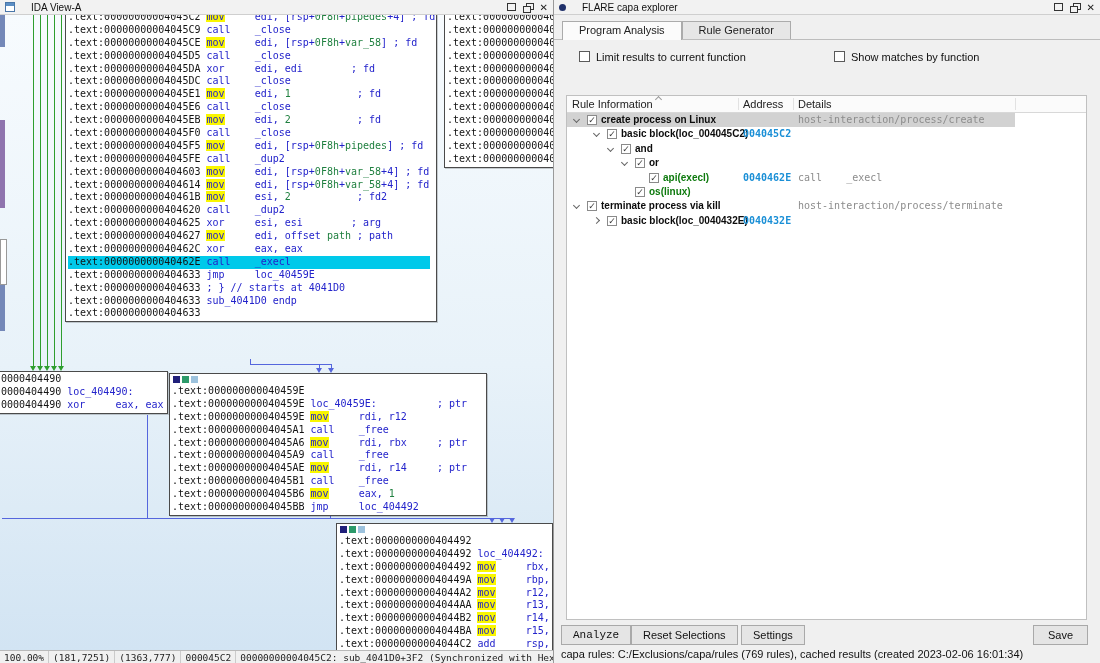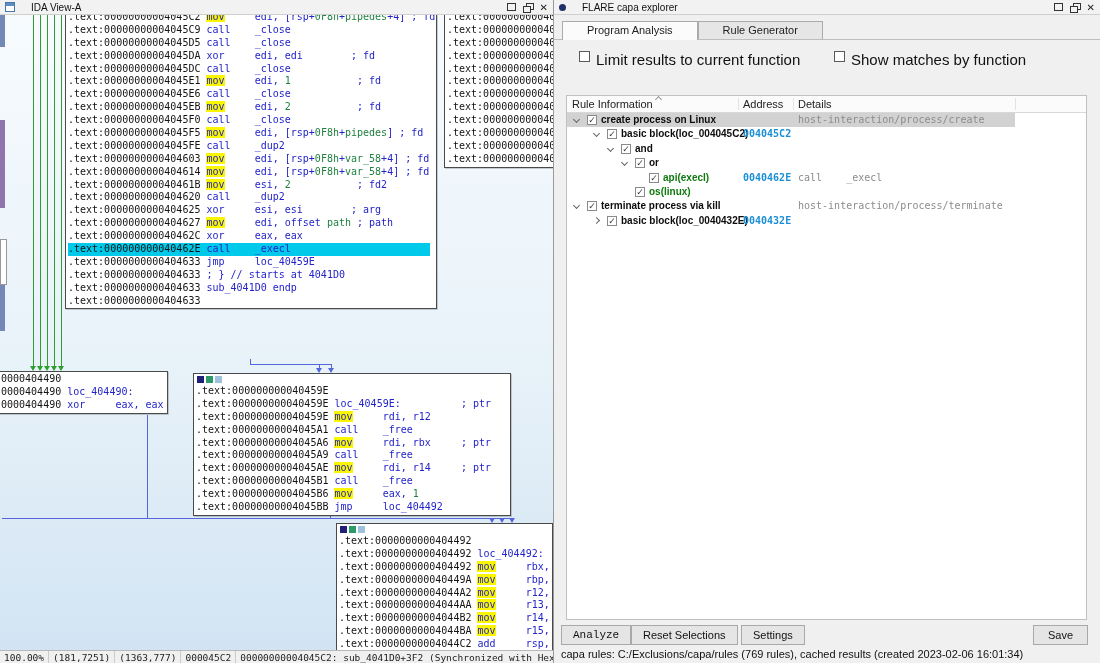--- a/index.html
+++ b/index.html
@@ -54,26 +54,26 @@
                 border-top:1px solid #b9b9b9; display:flex; align-items:stretch;
                 font:9.5px "DejaVu Sans Mono", monospace; color:#222; }
   .seg { padding:0 4px; border-right:1px solid #cbcbcb; display:flex; align-items:center; white-space:pre; }
 
   
   .panel-right { position:absolute; left:553px; top:0; width:547px; height:663px; background:#f0f0f0;
                  border-left:1px solid #9a9a9a; }
   .capa-icon { width:7px; height:7px; border-radius:50%; background:#20306a; }
 
   .tabs { position:absolute; left:8px; top:21px; height:18px; display:flex; z-index:2; }
-  .tab { padding:2px 24px 0; font-size:11px; color:#222; border:1px solid #ababab; border-bottom:none; background:#e6e6e6; }
+  .tab { padding:2px 16px 0; font-size:11px; color:#222; border:1px solid #ababab; border-bottom:none; background:#e6e6e6; }
   .tab.active { background:#fbfbfb; height:19px; }
   .tabline { position:absolute; left:0; right:0; top:39px; border-top:1px solid #bdbdbd; }
 
   .cbx { position:absolute; width:11px; height:11px; border:1px solid #5a5a5a; background:#fff; }
-  .cblabel { position:absolute; font-size:15px; color:#111; }
+  .cblabel { position:absolute; font-size:11px; color:#111; }
 
   .search { position:absolute; left:12px; right:13px; top:73px; height:17px; border:1px solid #7a7a7a;
             background:#fff; font-size:11px; font-family:"Liberation Sans",sans-serif; padding:1px 3px; }
 
   .rtable { position:absolute; left:12px; right:13px; top:95px; bottom:43px; background:#fff; border:1px solid #c0c0c0; }
   .thead { position:relative; height:17px; background:#fbfbfb; border-bottom:1px solid #d8d8d8;
            font-size:11px; color:#222; }
   .th { position:absolute; top:2px; white-space:nowrap; }
   .cdiv { position:absolute; top:2px; bottom:2px; width:1px; background:#e2e2e2; }
   .chv { position:absolute; width:5px; height:5px; border-right:1.4px solid #666; border-bottom:1.4px solid #666; }
@@ -138,20 +138,21 @@
       <div class="edge-v ebl" style="left:147px;top:400px;height:103px;"></div>
       <div class="edge-h ebl" style="left:2px;top:503px;width:511px;"></div>
       <div class="edge-v ebl" style="left:330px;top:500px;height:3px;"></div>
       <div class="arr b" style="left:489px;top:503px;"></div>
       <div class="arr b" style="left:499px;top:503px;"></div>
       <div class="arr b" style="left:509px;top:503px;"></div>
 
       <div id="bb-main" class="bb" style="left:65px;top:-6px;width:372px;">
           <div class="dline"><span class="tk-a">.text:00000000004045C2 </span><span class="tk-h">mov</span><span class="tk-k">     edi, [rsp+</span><span class="tk-g">0F8h</span><span class="tk-k">+</span><span class="tk-g">pipedes</span><span class="tk-k">+4] ; fd</span></div>
           <div class="dline"><span class="tk-a">.text:00000000004045C9 </span><span class="tk-k">call    _close</span></div>
+          <div class="dline"><span class="tk-a">.text:00000000004045CE </span><span class="tk-h">mov</span><span class="tk-k">     edi, [rsp+</span><span class="tk-g">0F8h</span><span class="tk-k">+</span><span class="tk-g">var_58</span><span class="tk-k">] ; fd</span></div>
           <div class="dline"><span class="tk-a">.text:00000000004045D5 </span><span class="tk-k">call    _close</span></div>
           <div class="dline"><span class="tk-a">.text:00000000004045DA </span><span class="tk-k">xor     edi, edi        ; fd</span></div>
           <div class="dline"><span class="tk-a">.text:00000000004045DC </span><span class="tk-k">call    _close</span></div>
           <div class="dline"><span class="tk-a">.text:00000000004045E1 </span><span class="tk-h">mov</span><span class="tk-k">     edi, </span><span class="tk-g">1</span><span class="tk-k">           ; fd</span></div>
           <div class="dline"><span class="tk-a">.text:00000000004045E6 </span><span class="tk-k">call    _close</span></div>
           <div class="dline"><span class="tk-a">.text:00000000004045EB </span><span class="tk-h">mov</span><span class="tk-k">     edi, </span><span class="tk-g">2</span><span class="tk-k">           ; fd</span></div>
           <div class="dline"><span class="tk-a">.text:00000000004045F0 </span><span class="tk-k">call    _close</span></div>
           <div class="dline"><span class="tk-a">.text:00000000004045F5 </span><span class="tk-h">mov</span><span class="tk-k">     edi, [rsp+</span><span class="tk-g">0F8h</span><span class="tk-k">+</span><span class="tk-g">pipedes</span><span class="tk-k">] ; fd</span></div>
           <div class="dline"><span class="tk-a">.text:00000000004045FE </span><span class="tk-k">call    _dup2</span></div>
           <div class="dline"><span class="tk-a">.text:0000000000404603 </span><span class="tk-h">mov</span><span class="tk-k">     edi, [rsp+</span><span class="tk-g">0F8h</span><span class="tk-k">+</span><span class="tk-g">var_58</span><span class="tk-k">+4] ; fd</span></div>
@@ -179,21 +180,21 @@
           <div class="dline"><span class="tk-a">.text:000000000040</span></div>
           <div class="dline"><span class="tk-a">.text:000000000040</span></div>
           <div class="dline"><span class="tk-a">.text:000000000040</span></div>
           <div class="dline"><span class="tk-a">.text:000000000040</span></div>
         </div>
       <div id="bb-404490" class="bb" style="left:-2px;top:356px;width:170px;">
           <div class="dline"><span class="tk-a">0000404490</span></div>
           <div class="dline"><span class="tk-a">0000404490 </span><span class="tk-k">loc_404490:</span></div>
           <div class="dline"><span class="tk-a">0000404490 </span><span class="tk-k">xor     eax, eax</span></div>
         </div>
-      <div id="bb-40459E" class="bb" style="left:169px;top:358px;width:318px;margin-left:24px;">
+      <div id="bb-40459E" class="bb" style="left:169px;top:358px;width:318px;">
           <div class="bbhdr">
             <i></i>
             <i></i>
             <i></i>
           </div>
           <div class="dline"><span class="tk-a">.text:000000000040459E</span></div>
           <div class="dline"><span class="tk-a">.text:000000000040459E </span><span class="tk-k">loc_40459E:          ; ptr</span></div>
           <div class="dline"><span class="tk-a">.text:000000000040459E </span><span class="tk-h">mov</span><span class="tk-k">     rdi, r12</span></div>
           <div class="dline"><span class="tk-a">.text:00000000004045A1 </span><span class="tk-k">call    _free</span></div>
           <div class="dline"><span class="tk-a">.text:00000000004045A6 </span><span class="tk-h">mov</span><span class="tk-k">     rdi, rbx     ; ptr</span></div>

